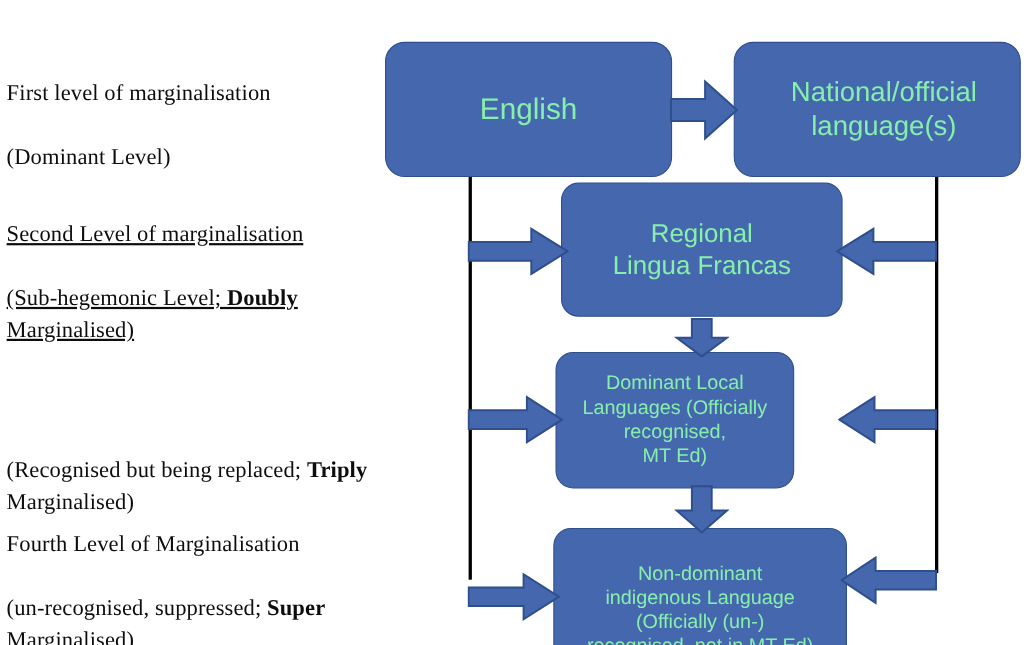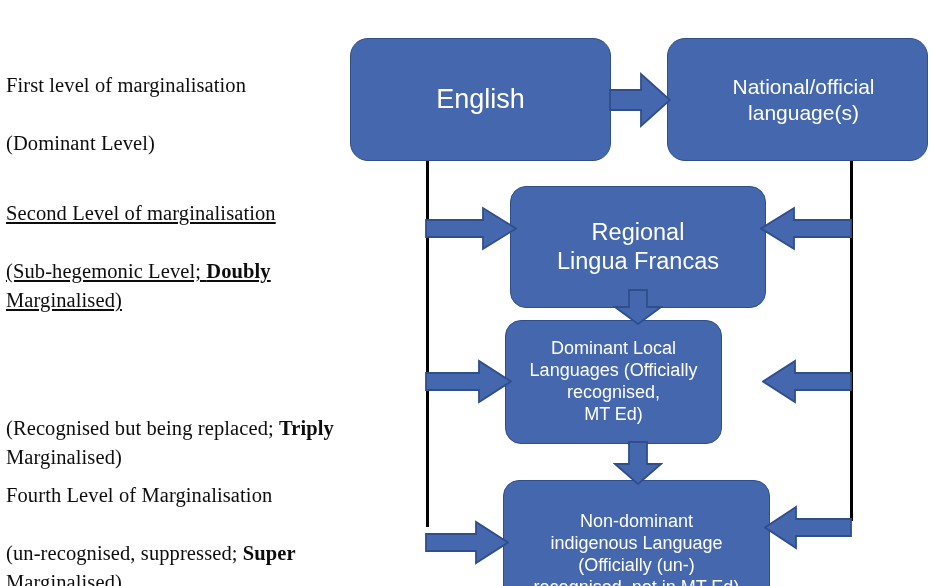--- a/index.html
+++ b/index.html
@@ -35,43 +35,43 @@
   #label-3 { left: 6px;  top: 299px; width: 345px; }
   #label-4 { left: 6px;  top: 424px; width: 348px; }
 
   
   .node {
     position: absolute;
     box-sizing: border-box;
     background: #4567AE;
     border: 1.6px solid #2F4E8C;
     border-radius: 16px;
-    color: #ffffff;
+    color: #86efac;
     display: flex;
     align-items: center;
     justify-content: center;
     text-align: center;
     font-family: "Liberation Sans", sans-serif;
     line-height: 1.22;
     white-space: pre-line;
     padding: 4px 8px;
   }
   #node-english {
     left: 350px; top: 10px; width: 261px; height: 123px;
     font-size: 27px;
     border-radius: 18px;
   }
   #node-national {
     left: 667px; top: 10px; width: 261px; height: 123px;
-    font-size: 21px;
+    font-size: 25px;
     border-radius: 18px;
     padding-left: 20px;
   }
   #node-regional {
-    left: 510px; top: 158px; width: 256px; height: 122px;
+    left: 510px; top: 138px; width: 256px; height: 122px;
     font-size: 23.5px;
   }
   #node-dominant {
     left: 505px; top: 292px; width: 217px; height: 124px;
     font-size: 18px;
   }
   #node-nondominant {
     left: 503px; top: 452px; width: 267px; height: 150px;
     font-size: 18px;
   }

